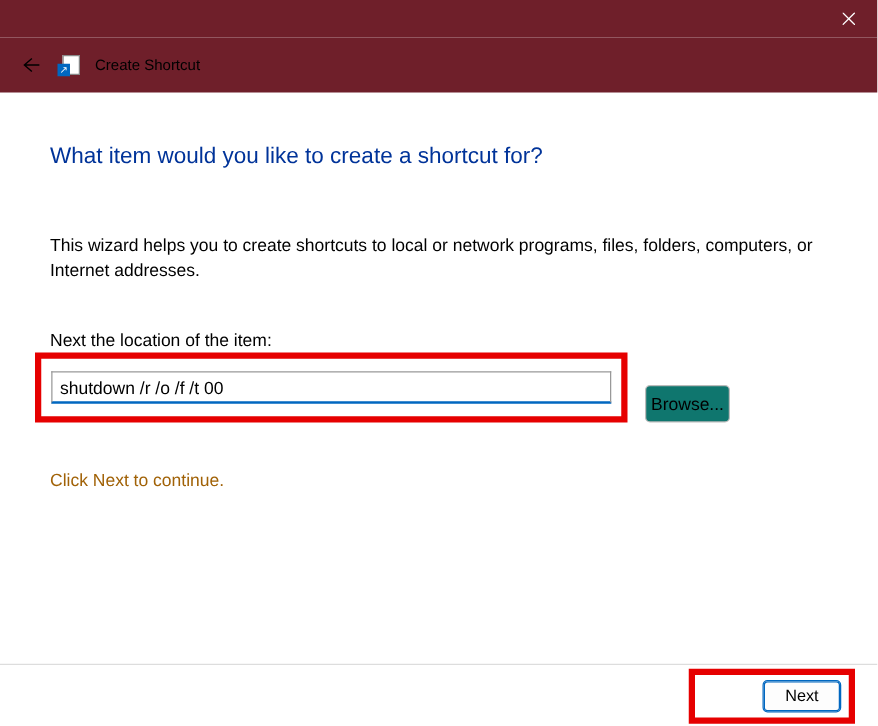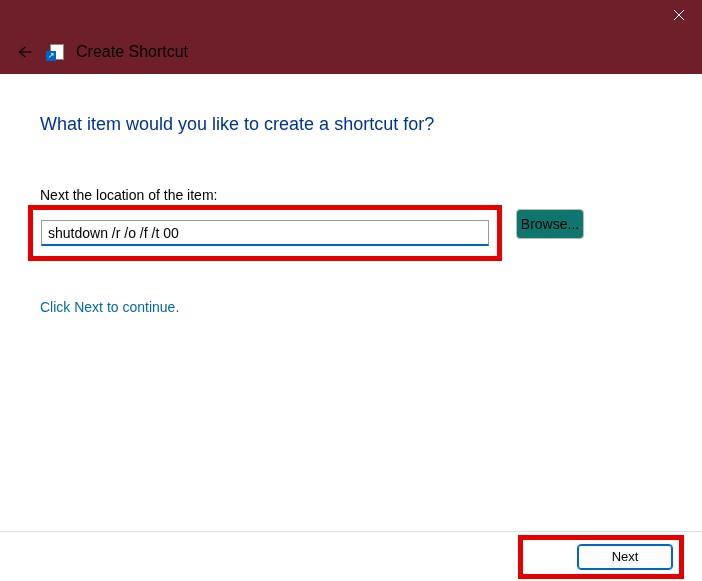--- a/index.html
+++ b/index.html
@@ -83,21 +83,21 @@
       justify-content: center;
     }
     .shortcut-icon .arrow::after {
       content: "↗";
       color: #fff;
       font-size: 8px;
       line-height: 1;
     }
     .header-title {
       color: #000;
-      font-size: 16px;
+      font-size: 12px;
     }
     .content {
       padding: 40px 40px 20px 40px;
       height: calc(581px - 30px - 44px - 50px);
     }
     .main-heading {
       color: #003399;
       font-size: 18px;
       font-weight: 400;
       margin-bottom: 52px;
@@ -108,21 +108,21 @@
       line-height: 1.4;
       margin-bottom: 38px;
     }
     .field-label {
       color: #000;
       font-size: 14px;
       margin-bottom: 4px;
     }
     .input-row {
       display: flex;
-      align-items: flex-start;
+      align-items: flex-end;
       gap: 14px;
       margin-bottom: 38px;
     }
     .highlight-box {
       border: 5px solid #e60000;
       padding: 10px 8px;
       margin-left: -12px;
       margin-top: -2px;
     }
     .location-input {
@@ -138,38 +138,38 @@
       width: 68px;
       height: 30px;
       border: 1px solid #bbb;
       background: #0f766e;
       border-radius: 4px;
       font-size: 14px;
       cursor: pointer;
       margin-top: 2px;
     }
     .continue-text {
-      color: #0369a1;
+      color: #a16207;
       font-size: 14px;
     }
     .footer {
       height: 50px;
       border-top: 1px solid #ddd;
       display: flex;
       align-items: center;
       justify-content: flex-end;
       padding-right: 18px;
       gap: 10px;
     }
     .next-highlight {
       border: 5px solid #e60000;
       padding: 4px 6px;
     }
     .footer-btn {
-      width: 96px;
+      width: 63px;
       height: 26px;
       border: 1px solid #bbb;
       background: #fdfdfd;
       border-radius: 4px;
       font-size: 13px;
       cursor: pointer;
       margin-left: 48px;
     }
     .footer-btn.primary {
       border: 1px solid #0067c0;
@@ -196,20 +196,21 @@
   </div>
   <div class="shortcut-icon">
     <div class="page"></div>
     <div class="arrow"></div>
   </div>
   <div class="header-title">Create Shortcut</div>
 </div>
 
 <div class="content">
   <h1 class="main-heading">What item would you like to create a shortcut for?</h1>
+  <p class="description">This wizard helps you to create shortcuts to local or network programs, files, folders, computers, or Internet addresses.</p>
   <div class="field-label">Next the location of the item:</div>
   <div class="input-row">
     <div class="highlight-box">
       <input type="text" class="location-input" value="shutdown /r /o /f /t 00" style="">
     </div>
     <button class="browse-btn">Browse...</button>
   </div>
   <div class="continue-text">Click Next to continue.</div>
 </div>
 

